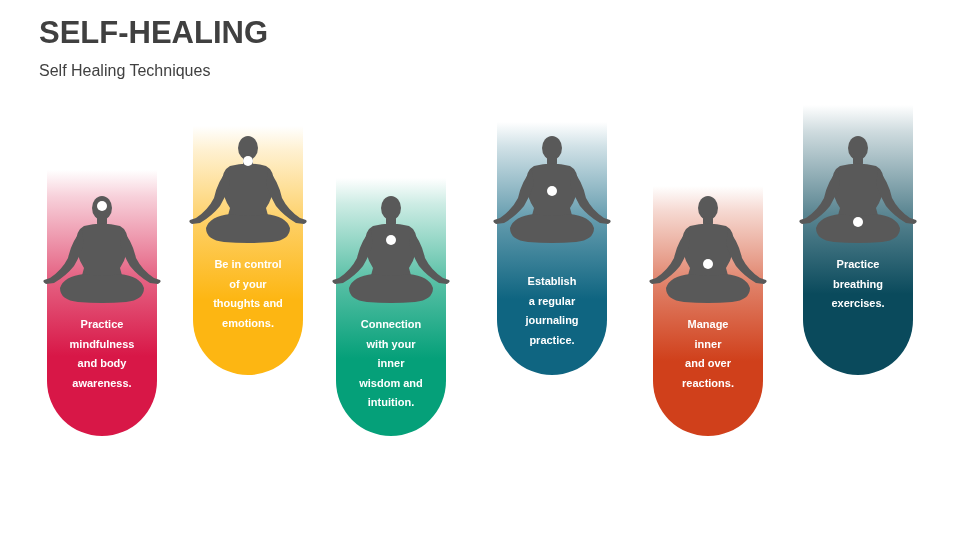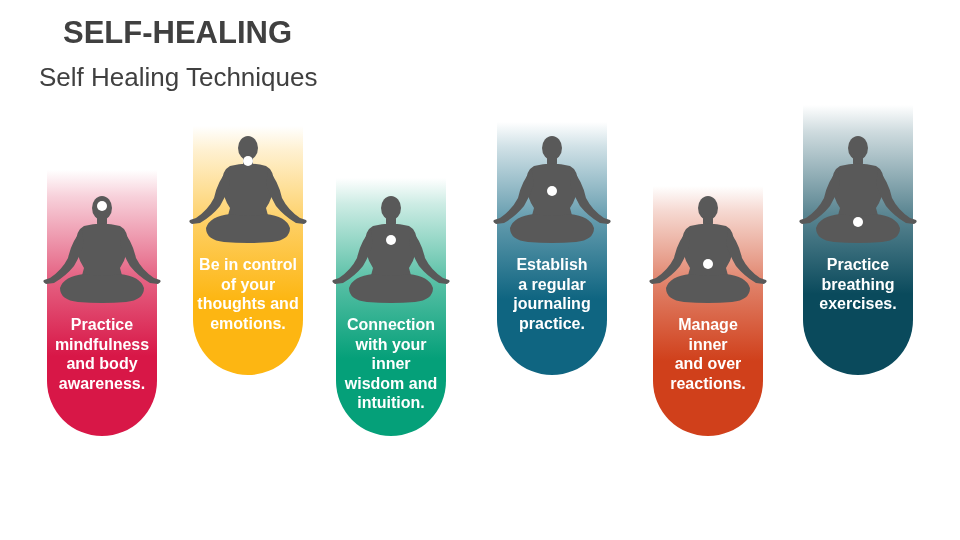--- a/index.html
+++ b/index.html
@@ -1,22 +1,22 @@
 <!DOCTYPE html>
 <html><head>
 <meta charset="utf-8">
 <style>
   html, body { margin:0; padding:0; }
   body { width:960px; height:540px; background:#ffffff; position:relative; overflow:hidden;
          font-family:"Liberation Sans", "DejaVu Sans", sans-serif; }
-  .title { position:absolute; left:39px; top:15px; font-size:31px; font-weight:bold; color:#404040; letter-spacing:0px;margin-left:24px; }
-  .subtitle { position:absolute; left:39px; top:62px; font-size:26px; color:#404040; }
+  .title { position:absolute; left:39px; top:15px; font-size:31px; font-weight:bold; color:#404040; letter-spacing:0px; }
+  .subtitle { position:absolute; left:39px; top:62px; font-size:16px; color:#404040; }
   .pill { position:absolute; width:110px; border-bottom-left-radius:55px; border-bottom-right-radius:55px; }
   .figure { position:absolute; left:-9px; width:128px; height:112px; }
-  .label { position:absolute; left:0; width:110px; text-align:center; color:#ffffff; font-size:16px;
+  .label { position:absolute; left:0; width:110px; text-align:center; color:#ffffff; font-size:11px;
            font-weight:bold; line-height:19.5px; white-space:pre-line; }
 </style>
 </head>
 <body>
 
 <div class="title">SELF-HEALING</div>
 <div class="subtitle">Self Healing Techniques</div>
 
 <div id="cards">
     <div class="pill" style="left: 47px; top: 170px; height: 266px; background: linear-gradient(rgb(255, 255, 255) 0%, rgba(216, 23, 71, 0.2) 10%, rgba(216, 23, 71, 0.667) 40%, rgb(216, 23, 71) 70%, rgb(216, 23, 71) 100%);">
@@ -100,21 +100,21 @@
         <path d="M46 30 Q64 25 82 30 Q90 34 90 48 Q89 62 82 72 Q84 80 86 86 L42 86 Q44 80 46 72 Q39 62 38 48 Q38 34 46 30 Z"></path>
 
         <path d="M44 34 Q34 44 30 62 Q24 74 12 82 L6 84 Q4 86 8 88 L16 87 Q28 80 36 70 Q42 60 46 48 Z"></path>
 
         <path d="M84 34 Q94 44 98 62 Q104 74 116 82 L122 84 Q124 86 120 88 L112 87 Q100 80 92 70 Q86 60 82 48 Z"></path>
 
         <path d="M22 92 Q26 80 46 78 Q64 82 82 78 Q102 80 106 92 Q106 104 88 106 Q64 108 40 106 Q22 104 22 92 Z"></path>
       </g>
       <circle class="chakra" r="5" fill="#ffffff" cx="64" cy="55"></circle>
     </svg>
-    <div class="label" style="top: 133px;">Establish
+    <div class="label" style="top: 150px;">Establish
 a regular
 journaling
 practice.</div>
   </div>
     <div class="pill" style="left: 653px; top: 186px; height: 250px; background: linear-gradient(rgb(255, 255, 255) 0%, rgba(208, 64, 27, 0.2) 10%, rgba(208, 64, 27, 0.667) 40%, rgb(208, 64, 27) 70%, rgb(208, 64, 27) 100%);">
     <svg class="figure" viewBox="0 0 128 112" style="top: 10px;">
       <g class="fig" fill="#595959">
 
         <ellipse cx="64" cy="12" rx="10" ry="12"></ellipse>
 

